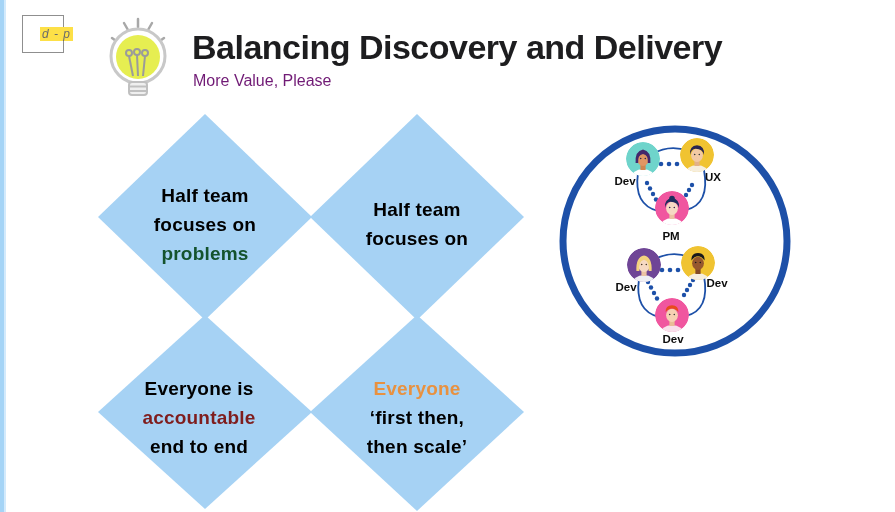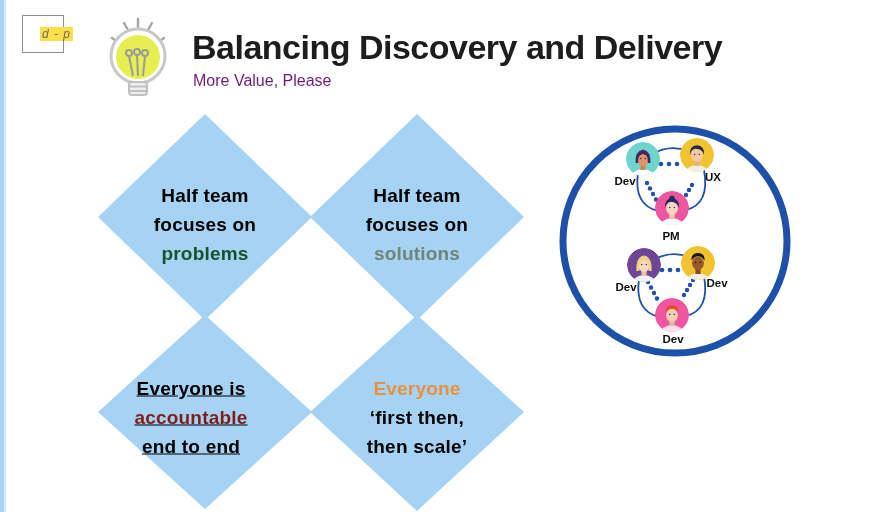--- a/index.html
+++ b/index.html
@@ -88,24 +88,23 @@
 
   <div class="diamond-label" style="left:205px;top:224px;">
     <div class="c-navy">Half team</div>
     <div class="c-navy">focuses on</div>
     <div class="c-pink">problems</div>
   </div>
 
   <div class="diamond-label" style="left:417px;top:224px;">
     <div class="c-navy">Half team</div>
     <div class="c-navy">focuses on</div>
-    <div class="c-graygreen">solutions</div>
-  </div>
-
-  <div class="diamond-label" style="left:191px;top:417px;text-decoration:underline;">
+  </div>
+
+  <div class="diamond-label" style="left:199px;top:417px;">
     <div class="c-navy">Everyone is</div>
     <div class="c-lightblue">accountable</div>
     <div class="c-navy">end to end</div>
   </div>
 
   <div class="diamond-label" style="left:417px;top:417px;">
     <div class="c-orange">Everyone</div>
     <div class="c-navy">‘first then,</div>
     <div class="c-navy">then scale’</div>
   </div>

